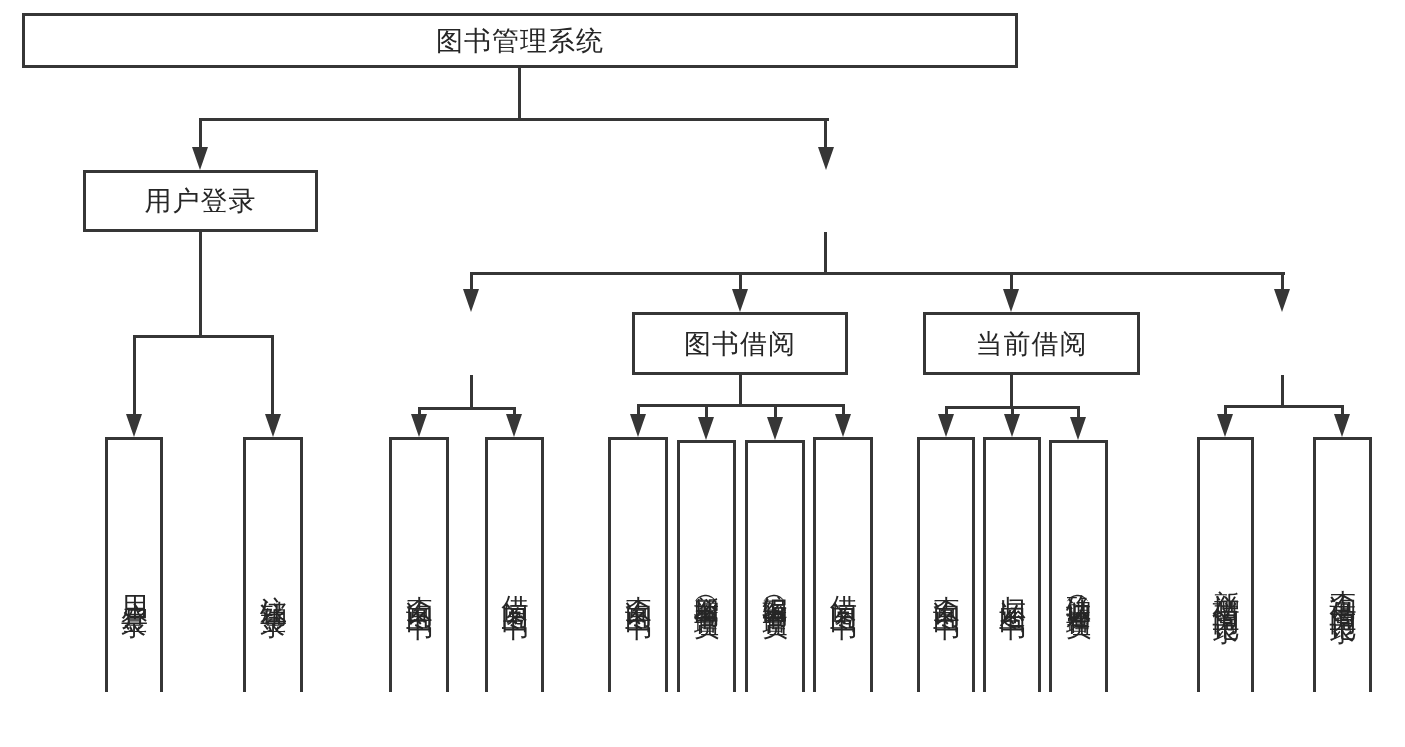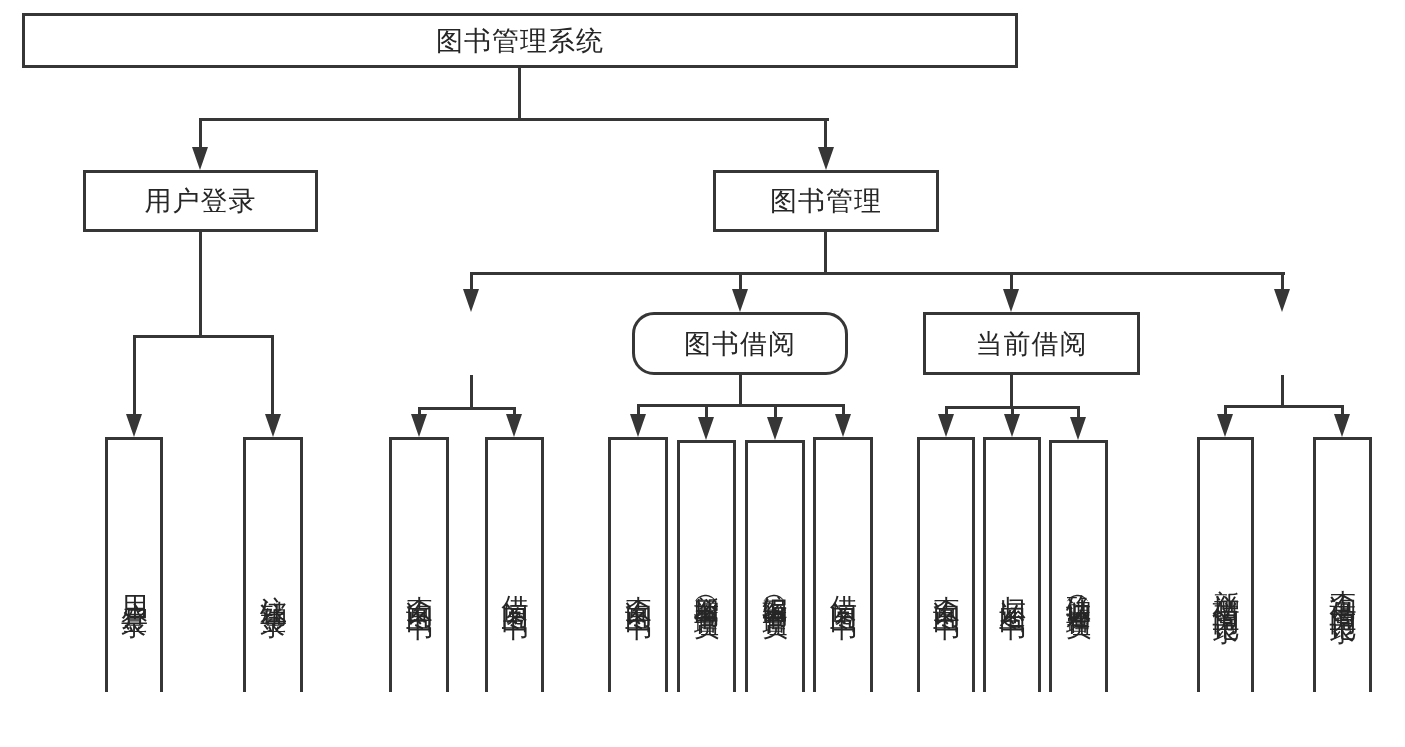--- a/index.html
+++ b/index.html
@@ -50,21 +50,21 @@
     white-space: nowrap;
     z-index: 6;
     text-shadow: 0 0 2px #ffffff;
   }
 
   
   .b-root    { left: 22px;   top: 13px;  width: 996px; height: 55px; }
   .b-user    { left: 83px;   top: 170px; width: 235px; height: 62px; }
   .b-mgmt    { left: 713px;  top: 170px; width: 226px; height: 62px; }
   .b-newbook { left: 362px;  top: 312px; width: 218px; height: 63px; }
-  .b-borrow  { left: 632px;  top: 312px; width: 216px; height: 63px; border-radius: 22px; }
+  .b-borrow  { left: 632px;  top: 312px; width: 216px; height: 63px; }
   .b-current { left: 903px;  top: 312px; width: 217px; height: 63px; margin-left: 20px; }
   .b-records { left: 1175px; top: 312px; width: 214px; height: 63px; }
   .b-l1a { left: 105px;  top: 437px; width: 58px; height: 298px; }
   .b-l1b { left: 243px;  top: 437px; width: 60px; height: 298px; }
   .b-l2a { left: 389px;  top: 437px; width: 60px; height: 298px; }
   .b-l2b { left: 485px;  top: 437px; width: 59px; height: 298px; }
   .b-l3a { left: 608px;  top: 437px; width: 60px; height: 298px; }
   .b-l3b { left: 677px;  top: 440px; width: 59px; height: 297px; }
   .b-l3c { left: 745px;  top: 440px; width: 60px; height: 297px; }
   .b-l3d { left: 813px;  top: 437px; width: 60px; height: 298px; }
@@ -78,23 +78,20 @@
 <body>
 
 <div id="stage">
 
   <div class="box hbox b-root">
     <span class="lbl">图书管理系统</span>
   </div>
 
   <div class="box hbox b-user">
     <span class="lbl">用户登录</span>
-  </div>
-  <div class="box hbox b-mgmt">
-    <span class="lbl">图书管理</span>
   </div>
 
   <div class="box hbox b-borrow">
     <span class="lbl">图书借阅</span>
   </div>
   <div class="box hbox b-current">
     <span class="lbl">当前借阅</span>
   </div>
 
   <div class="box vbox b-l1a">

